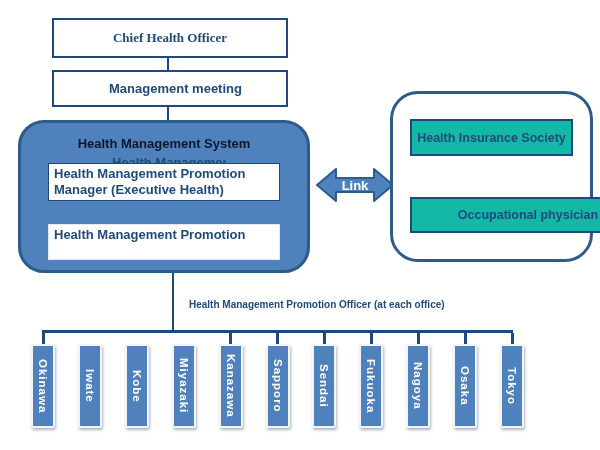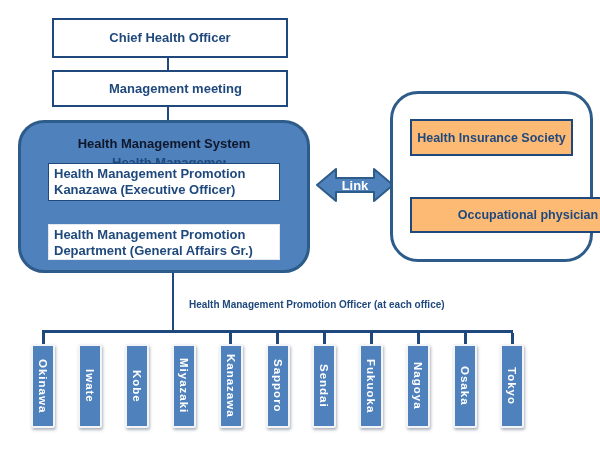--- a/index.html
+++ b/index.html
@@ -31,21 +31,21 @@
     overflow:hidden;
   }
   .artifact span{
     display:block;font-size:13px;line-height:13px;white-space:nowrap;color:#1F497D;
   }
   
   .roundgroup{
     background:#ffffff;border:3px solid #2E5C8A;border-radius:28px;
   }
   .extbox{
-    background:#fdba74;border:2px solid #1F497D;
+    background:#14b8a6;border:2px solid #1F497D;
     display:flex;align-items:center;justify-content:center;
     font-size:12.5px;white-space:nowrap;text-align:center;
   }
   .caption{
     font-size:10px;white-space:nowrap;
   }
   
   .office{
     position:absolute;top:344px;width:24px;height:84px;box-sizing:border-box;
     background:#4F81BD;border:2px solid #F2F4F7;border-radius:2px;
@@ -66,43 +66,42 @@
 <div id="canvas">
 
   <div class="abs line" style="left:167px;top:58px;width:2px;height:12px;"></div>
 
   <div class="abs line" style="left:167px;top:107px;width:2px;height:13px;"></div>
 
   <div class="abs line" style="left:172px;top:273px;width:2px;height:58px;"></div>
 
   <div class="abs line" style="left:42px;top:330px;width:471px;height:3px;"></div>
 
-  <div class="abs plainbox" style="left:52px;top:18px;width:236px;height:40px;">
+  <div class="abs plainbox" style="left:52px;top:18px;width:236px;height:40px;font-family:Liberation Serif, serif;">
     <span>Chief Health Officer</span>
   </div>
 
   <div class="abs plainbox" style="left:52px;top:70px;width:236px;height:37px;padding-left:11px;">
     <span>Management meeting</span>
   </div>
 
   <div class="abs bluebox" style="left:18px;top:120px;width:292px;height:153px;"></div>
   <div class="abs bluebox-title" style="left:18px;top:136px;width:292px;">Health Management System</div>
 
   <div class="abs artifact" style="left:112px;top:156px;width:114px;height:7px;">
     <span>Health Management Promotion</span>
   </div>
 
   <div class="abs innerwhite" style="left:48px;top:163px;width:232px;height:38px;border:1.5px solid #1F497D;">
     <span>Health Management Promotion</span>
-    <span>Kanazawa (Executive Officer)</span>
+    <span>Manager (Executive Health)</span>
   </div>
 
   <div class="abs innerwhite" style="left:48px;top:224px;width:232px;height:36px;border:1px solid #E3E8F0;">
     <span>Health Management Promotion</span>
-    <span>Department (General Affairs Gr.)</span>
   </div>
 
   <svg class="abs" style="left:315px;top:166px;" width="80" height="38" viewBox="0 0 80 38">
     <polygon points="2,19 21,3 21,12 59,12 59,3 78,19 59,35 59,26 21,26 21,35" fill="#4F81BD" stroke="#2E5C8A" stroke-width="2" stroke-linejoin="round"></polygon>
     <text x="40" y="24" text-anchor="middle" fill="#ffffff" font-family="Liberation Sans, sans-serif" font-size="13" font-weight="bold">Link</text>
   </svg>
 
   <div class="abs roundgroup" style="left:390px;top:91px;width:203px;height:171px;"></div>
   <div class="abs extbox" style="left:410px;top:119px;width:163px;height:37px;">
     <span>Health Insurance Society</span>

